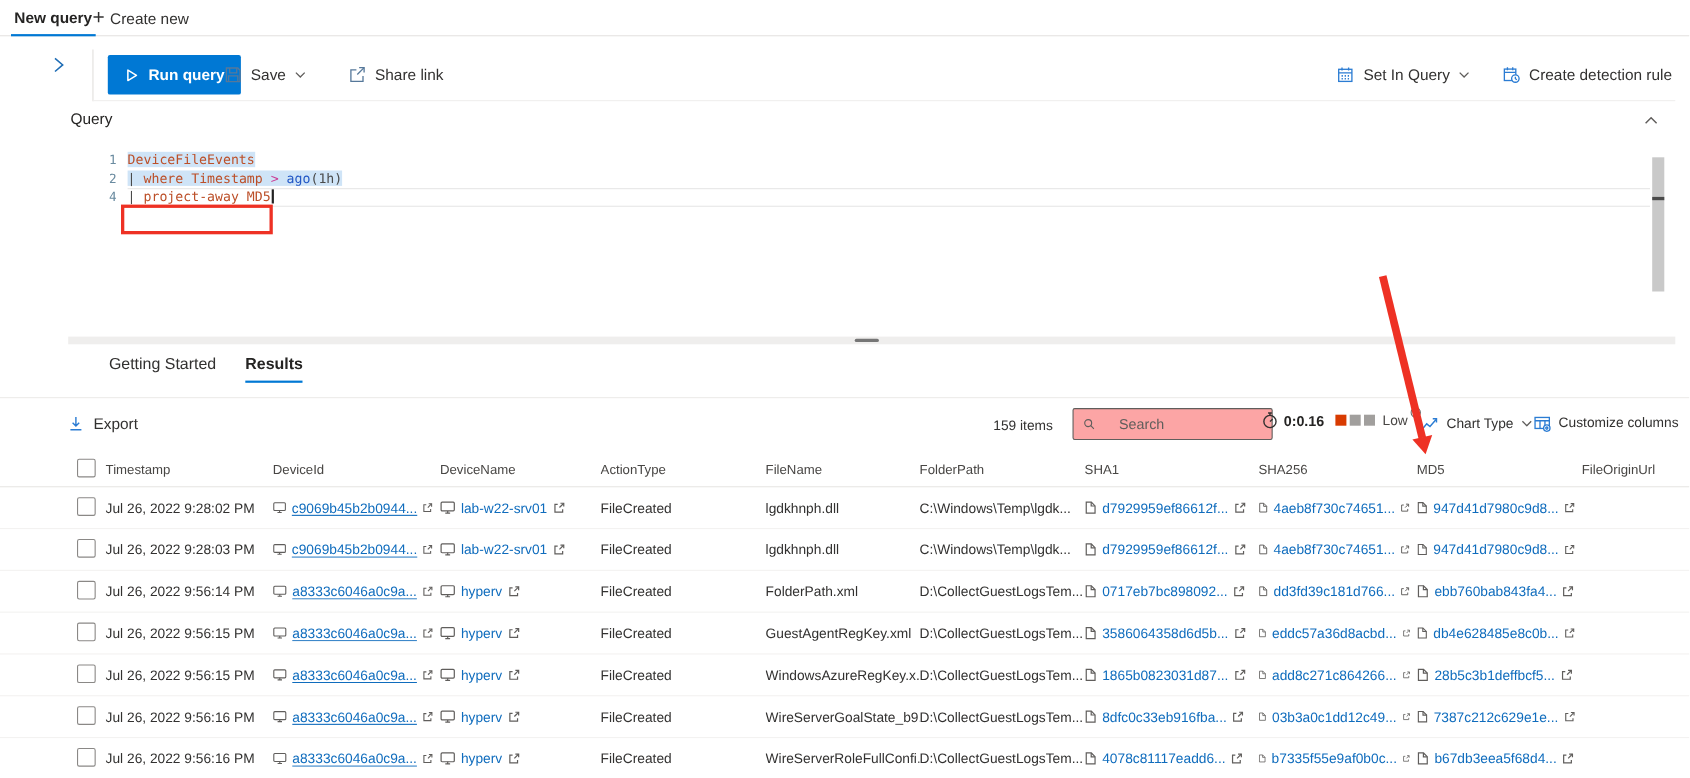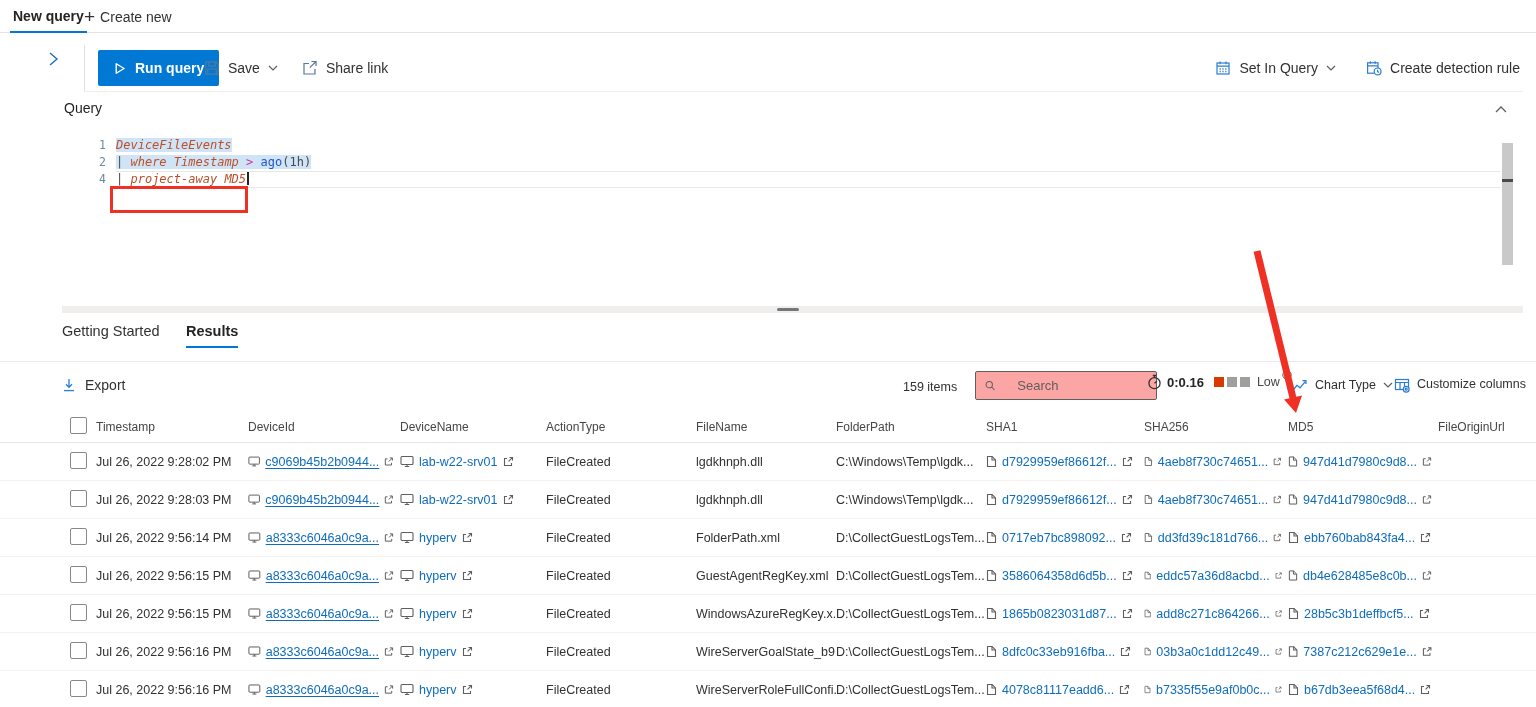--- a/index.html
+++ b/index.html
@@ -15,56 +15,56 @@
 
   
   .expand-btn{position:absolute;left:46px;top:51px;width:18px;height:18px;color:#1f6db5;cursor:pointer;}
   .vdiv{position:absolute;left:84px;top:45px;width:1px;height:47px;background:#e1dfdd;}
   .panel-topline{position:absolute;left:84px;top:91px;width:1439px;height:1px;background:#f0efee;}
 
   
   .btn-run{position:absolute;left:98px;top:50px;height:36px;display:flex;align-items:center;gap:9px;
            background:var(--accent,#0078d4);color:#fff;border:none;border-radius:2px;padding:0 15px;
            font-size:14px;font-weight:600;font-family:inherit;cursor:pointer;}
-  .tb-left{position:absolute;left:204px;top:50px;height:36px;display:flex;align-items:center;gap:24px;}
+  .tb-left{position:absolute;left:204px;top:50px;height:36px;display:flex;align-items:center;gap:39px;}
   .tb-right{position:absolute;right:16px;top:50px;height:36px;display:flex;align-items:center;gap:30px;}
   .tb-item{display:flex;align-items:center;gap:8px;font-size:14px;color:#323130;cursor:pointer;white-space:nowrap;}
   .ic-steel{color:#56789a;}
   .ic-blue{color:#2b7cd3;}
   .ic-gray{color:#605e5c;}
   .ic-dark{color:#323130;}
 
   
   .query-label{position:absolute;left:64px;top:100px;font-size:14px;color:#252423;text-align:center;}
   .collapse-chevron{position:absolute;left:1495px;top:106px;color:#605e5c;cursor:pointer;}
 
   .editor{position:absolute;left:80px;top:137px;width:1420px;font-family:"DejaVu Sans Mono",monospace;
           font-size:12px;line-height:17px;color:#4a4a4a;cursor:text;}
   .code-line{position:relative;height:17px;white-space:pre;}
   .code-line.current::before{content:"";position:absolute;left:36px;right:0;top:0;bottom:0;
           border-top:1px solid #e7e7e7;border-bottom:1px solid #e7e7e7;pointer-events:none;}
   .ln-num{display:inline-block;width:26px;text-align:right;margin-right:10px;color:#6a8ba0;font-size:11.5px;}
   .ln-body{display:inline;}
   .ln-body.selected{background:var(--selection,#cfe4f7);}
-  .seg-table,.seg-keyword,.seg-column,.seg-number{color:var(--code-rust,#bc4f28);font-style:italic;}
+  .seg-table,.seg-keyword,.seg-column,.seg-number{color:var(--code-rust,#bc4f28);}
   .seg-op{color:var(--code-op,#cb3a93);}
   .seg-func{color:var(--code-func,#2257c5);}
   .seg-plain{color:#4a4a4a;}
   .caret{display:inline-block;width:1.5px;height:13px;background:#222;vertical-align:-2px;margin-left:1px;}
 
   .red-box{position:absolute;left:110px;top:186px;width:138px;height:27px;border:3px solid var(--annotation,#ee3124);z-index:6;box-sizing:border-box;}
   .ed-scrollbar{position:absolute;left:1502px;top:143px;width:11px;height:122px;background:#c9c9c9;cursor:pointer;}
   .ed-scroll-mark{position:absolute;left:0;top:36px;width:11px;height:3px;background:#4a4a4a;}
 
   
   .splitter{position:absolute;left:62px;top:306px;width:1461px;height:7px;background:#efeeed;cursor:row-resize;}
   .grip{position:absolute;left:715px;top:2px;width:22px;height:3px;background:#767676;border-radius:2px;}
 
   
-  .res-tab{position:absolute;top:323px;font-size:14.5px;color:#323130;cursor:pointer;padding-bottom:7px;}
+  .res-tab{position:absolute;top:323px;font-size:14.5px;color:#323130;cursor:pointer;padding-bottom:7px;margin-left:37px;}
   .res-tab.inactive{left:62px;}
   .res-tab.active{left:186px;font-weight:700;color:#252423;border-bottom:2px solid var(--accent,#0078d4);}
   .res-divider{position:absolute;left:0;top:361px;width:1536px;height:1px;background:#edebe9;}
 
   
   .export{position:absolute;left:62px;top:377px;display:flex;align-items:center;gap:9px;font-size:14px;color:#323130;cursor:pointer;}
   .items-count{position:absolute;left:903px;top:380px;font-size:12.5px;color:#323130;}
   .searchbox{position:absolute;left:975px;top:371px;width:182px;height:29px;border:1px solid #605e5c;border-radius:2px;
              display:flex;align-items:center;gap:20px;padding:0 9px;box-sizing:border-box;background:#fca5a5;}
   .searchbox input{border:none;outline:none;width:100%;font-size:13px;font-family:inherit;color:#323130;background:transparent;}

